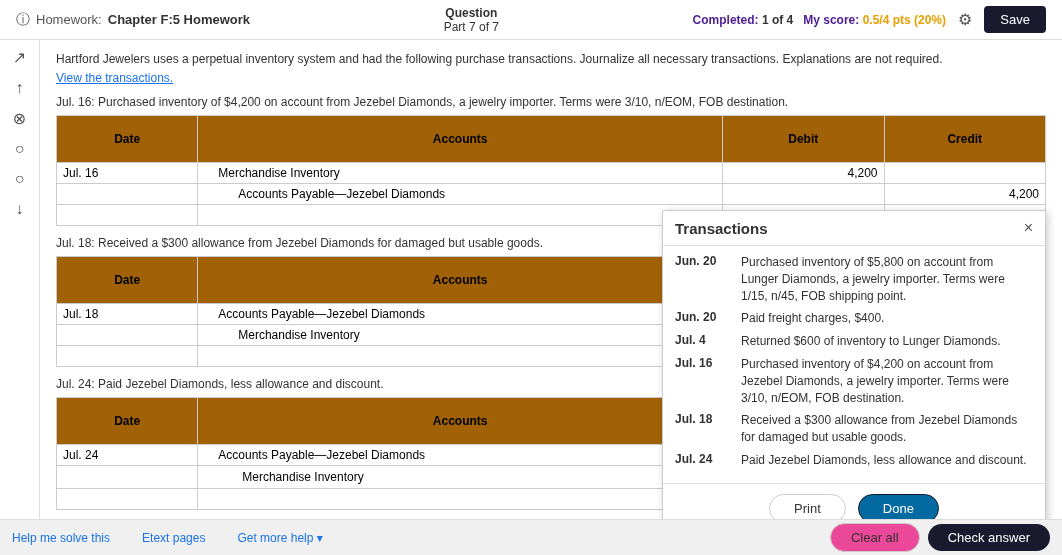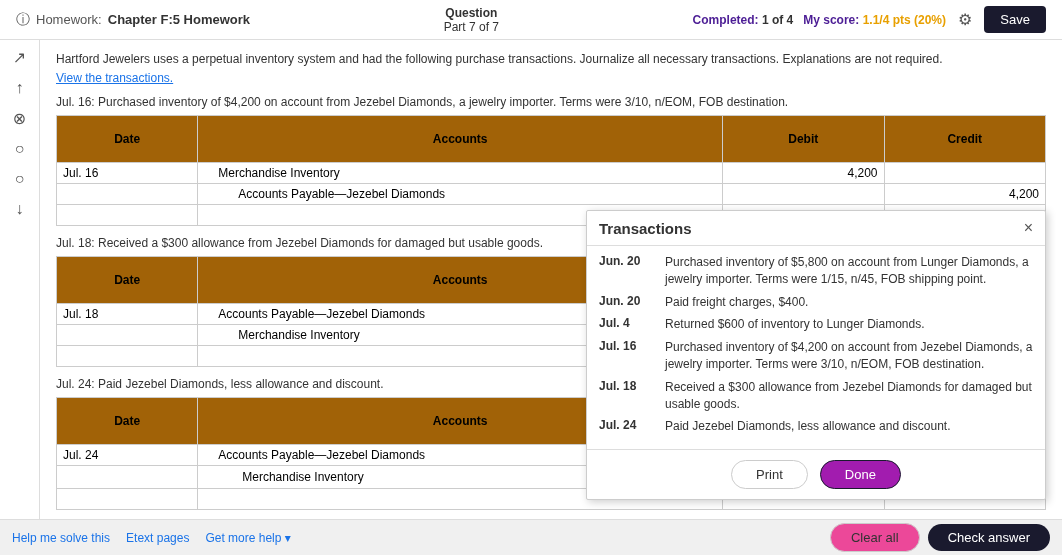--- a/index.html
+++ b/index.html
@@ -67,21 +67,21 @@
     }
     .journal-table td input {
       width: 100%; border: none; outline: none; text-align: right;
       font-size: 12px; background: transparent;
     }
 
     
     .transactions-panel {
       position: absolute;
       top: 170px; right: 16px;
-      width: 460px;
+      width: 384px;
       background: #fff;
       border: 1px solid #ccc;
       box-shadow: 2px 2px 8px rgba(0,0,0,0.2);
       z-index: 100;
       border-radius: 2px;
     }
     .panel-header {
       display: flex; justify-content: space-between; align-items: center;
       padding: 8px 12px; border-bottom: 1px solid #ddd;
     }
@@ -95,30 +95,30 @@
     .trans-text { color: #333; line-height: 1.4; }
     .panel-footer {
       display: flex; justify-content: center; gap: 12px;
       padding: 10px; border-top: 1px solid #ddd;
     }
     .panel-btn {
       padding: 6px 24px; border-radius: 20px; cursor: pointer;
       font-size: 13px; border: 1px solid #ccc;
     }
     .print-btn { background: #fff; color: #333; }
-    .done-btn { background: #a21caf; color: #fff; border-color: #1a1a2e; }
+    .done-btn { background: #0369a1; color: #fff; border-color: #1a1a2e; }
 
     
     .bottom-bar {
       position: absolute; bottom: 0; left: 0; right: 0;
       height: 36px; background: #f0f0f0; border-top: 1px solid #ddd;
       display: flex; align-items: center; justify-content: space-between;
       padding: 0 12px;
     }
-    .bottom-left { display: flex; align-items: center; gap: 16px; }
+    .bottom-left { display: flex; align-items: center; gap: 32px; }
     .bottom-link { color: #1a73e8; font-size: 12px; cursor: pointer; text-decoration: none; }
     .bottom-right { display: flex; align-items: center; gap: 8px; }
     .clear-btn {
       padding: 6px 20px; border-radius: 20px; border: 1px solid #ccc;
       background: #ec4899; cursor: pointer; font-size: 13px; color: #333;
     }
     .check-btn {
       padding: 6px 20px; border-radius: 20px; border: none;
       background: #1a1a2e; color: #fff; cursor: pointer; font-size: 13px;
     }
@@ -140,21 +140,21 @@
     <span class="hw-label">Homework:</span>
     <span class="hw-title">Chapter F:5 Homework</span>
   </div>
   <div class="header-center">
     <div class="q-label">Question</div>
     <div>Part 7 of 7</div>
   </div>
   <div class="header-right">
     <span class="completed-text">
       <span>Completed:</span> <span style="color:#333">1 of 4</span> &nbsp;
-      <span>My score:</span> <span style="color:#e8a000;font-weight:bold">1.1/4 pts (20%)</span>
+      <span>My score:</span> <span style="color:#e8a000;font-weight:bold">0.5/4 pts (20%)</span>
     </span>
     <span class="gear-icon">⚙</span>
     <button class="save-btn">Save</button>
   </div>
 </div>
 
 <div class="main">
 
   <div class="sidebar">
     <span class="sidebar-icon">↗</span>

